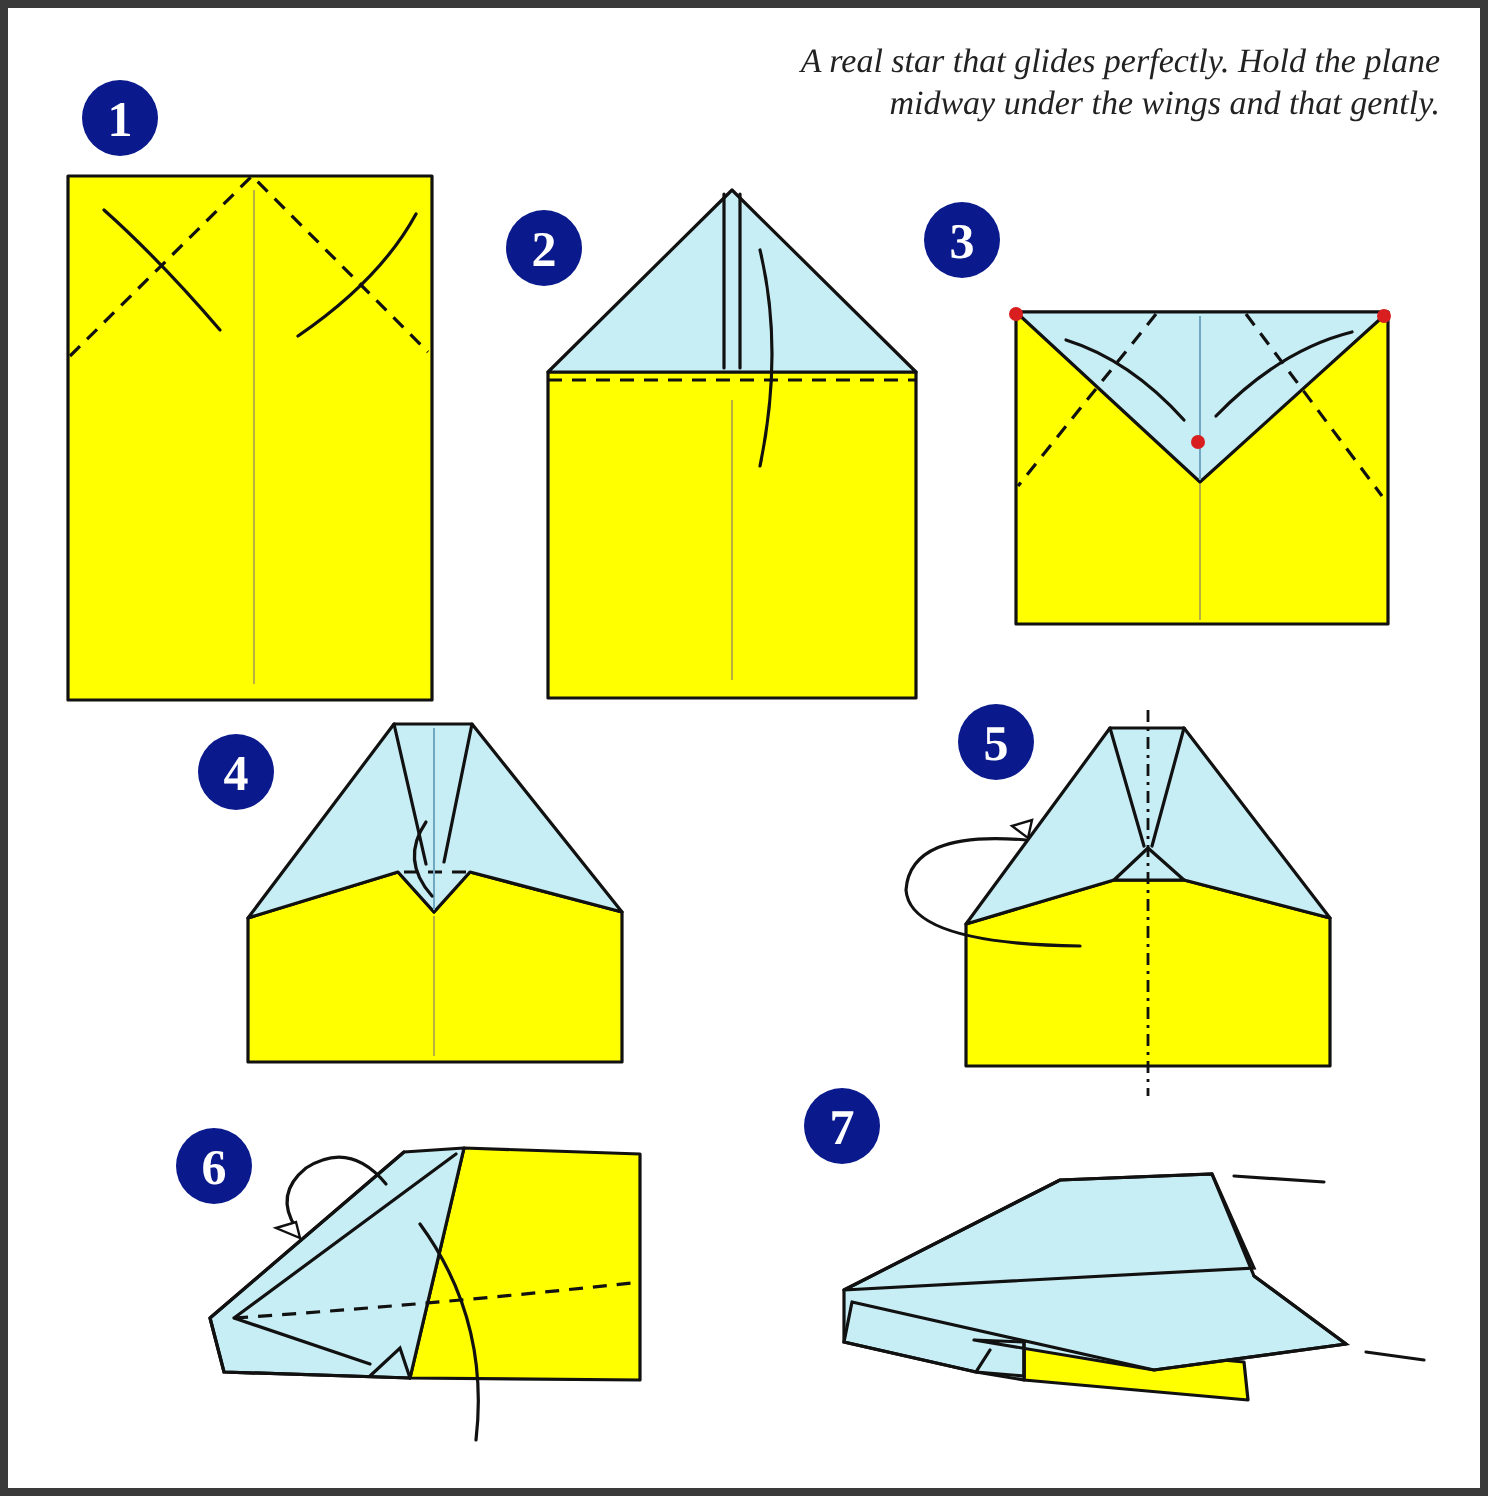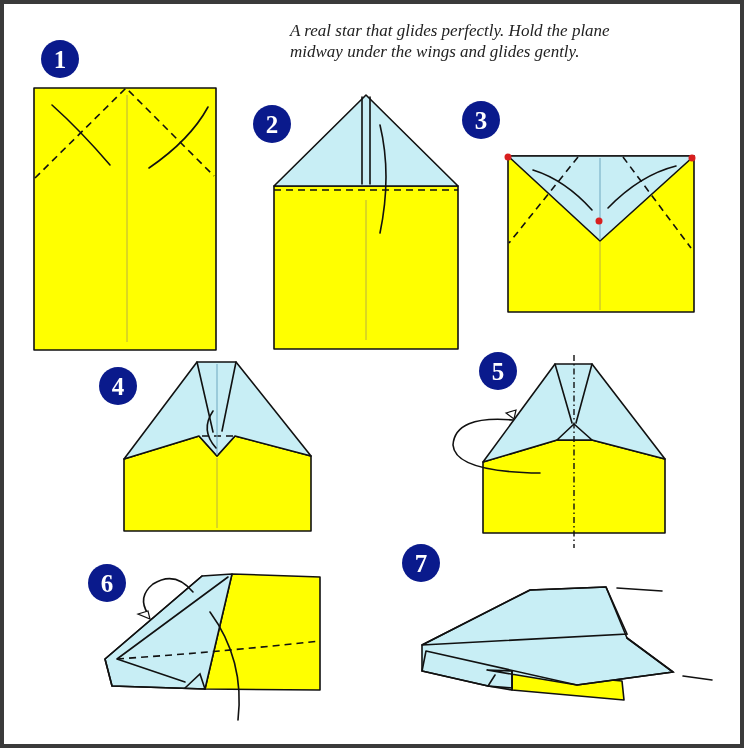--- a/index.html
+++ b/index.html
@@ -1,31 +1,31 @@
 <!DOCTYPE html>
 <html><head>
 <meta charset="utf-8">
 <style>
   html, body { margin: 0; padding: 0; }
   body { width: 744px; height: 748px; background: #3a3a3a; position: relative; overflow: hidden; }
   #frame { position: absolute; left: 4px; top: 4px; width: 736px; height: 740px; background: #ffffff; }
-  #caption { position: absolute; left: 290px; top: 20px; width: 430px; text-align: left;
+  #caption { position: absolute; left: 290px; top: 20px; width: 430px; text-align: right;
     font-family: "Liberation Serif", "DejaVu Serif", serif; font-style: italic; font-size: 17px; line-height: 21px; color: #222; }
   #caption span { display: block; }
   svg#art { position: absolute; left: 0; top: 0; }
   .badge-num { font-family: "Liberation Serif", "DejaVu Serif", serif; font-weight: bold; font-size: 25px; fill: #ffffff; }
 </style>
 </head>
 <body>
 
 <div id="frame"></div>
 
 <div id="caption">
   <span>A real star that glides perfectly.  Hold the plane</span>
-  <span>midway under the wings and glides gently.</span>
+  <span>midway under the wings and that gently.</span>
 </div>
 
 <svg id="art" width="744" height="748" viewBox="0 0 744 748" xmlns="http://www.w3.org/2000/svg">
   <defs>
     <style>
       .y { fill: #FFFF00; stroke: #111; stroke-width: 1.6; stroke-linejoin: round; }
       .b { fill: #C8EEF5; stroke: #111; stroke-width: 1.6; stroke-linejoin: round; }
       .ln { fill: none; stroke: #111; stroke-width: 1.6; stroke-linecap: round; }
       .dash { fill: none; stroke: #111; stroke-width: 1.6; stroke-dasharray: 7 5; }
       .dashdot { fill: none; stroke: #111; stroke-width: 1.4; stroke-dasharray: 6 3 1.5 3; }

